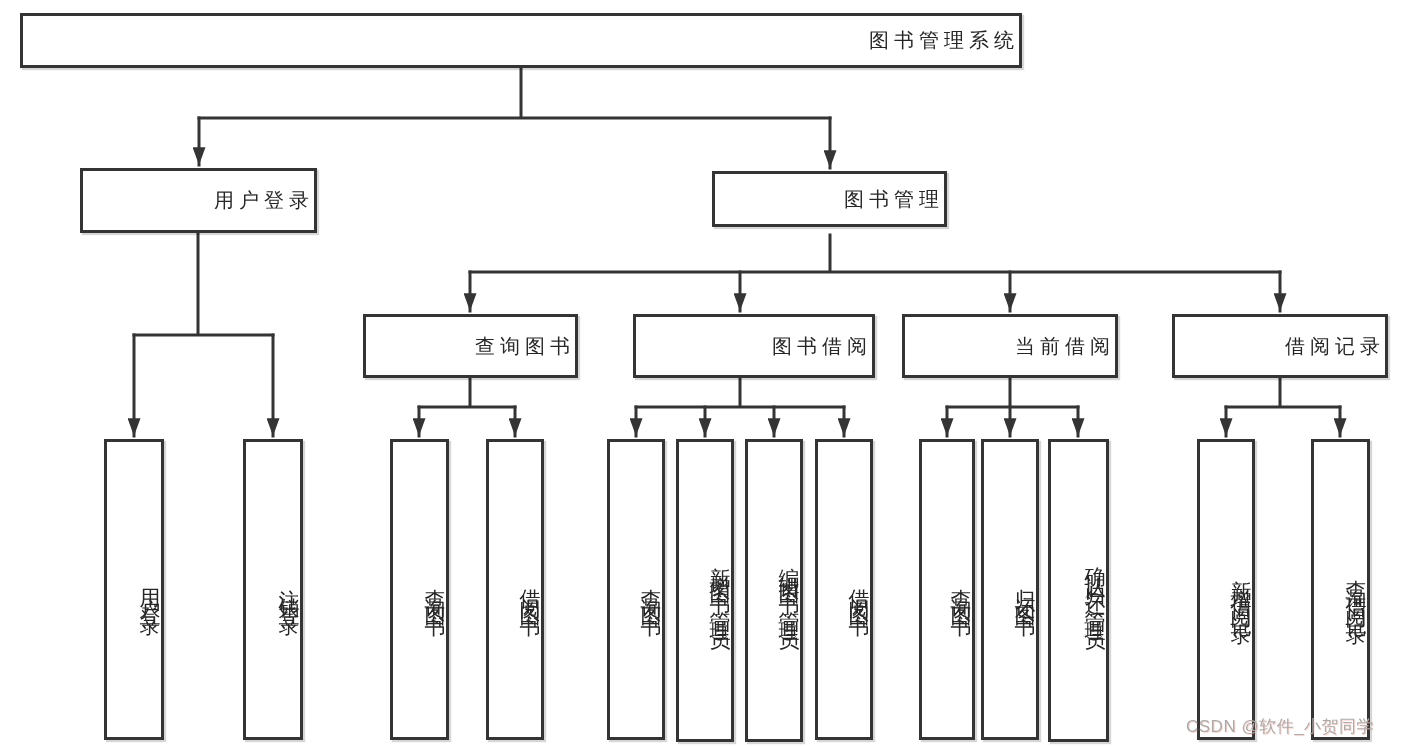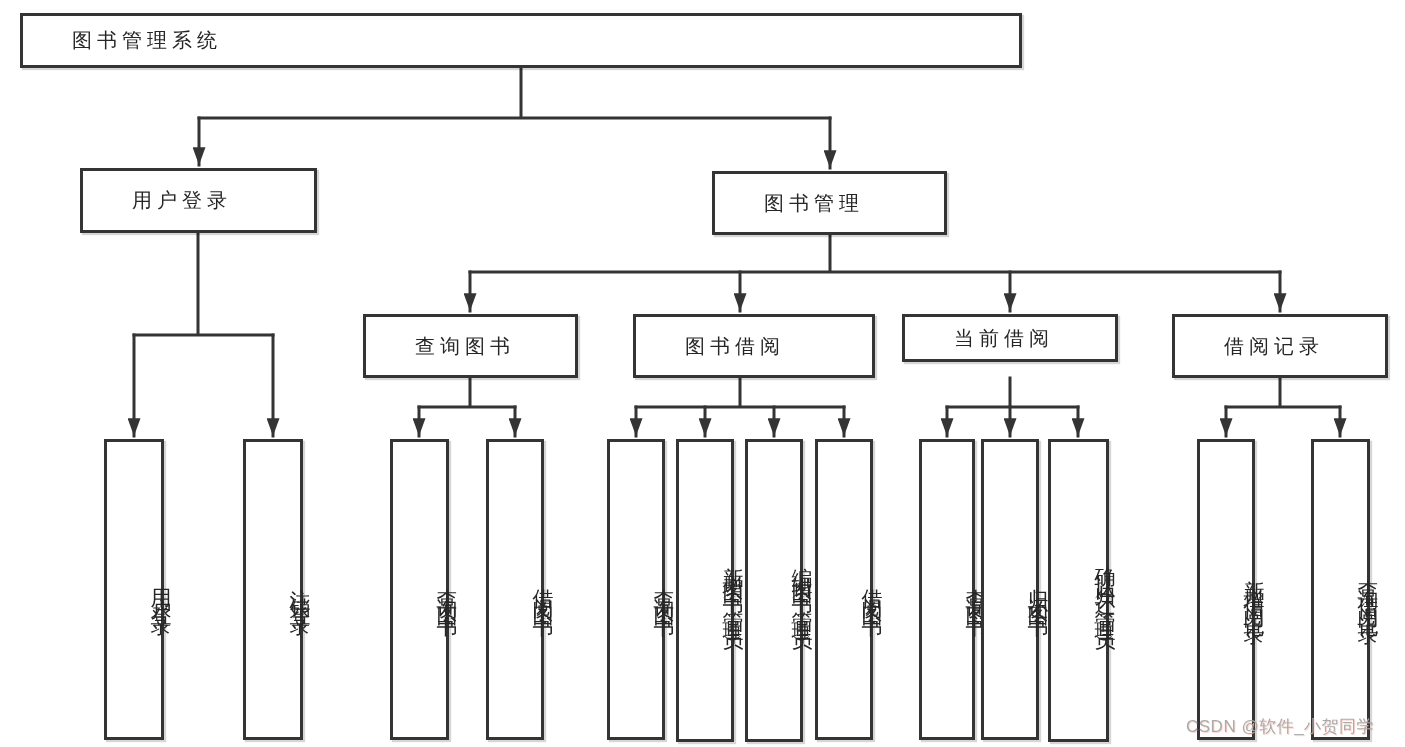--- a/index.html
+++ b/index.html
@@ -12,23 +12,22 @@
   html,body{margin:0;padding:0;background:var(--page-background,#fff);}
   body{font-family:"Liberation Sans","DejaVu Sans",sans-serif;color:var(--text,#262626);}
   .page{position:relative;width:1405px;height:747px;background:var(--page-background,#fff);overflow:hidden;}
   svg.connectors{position:absolute;left:0;top:0;z-index:0;}
   .cl{stroke:var(--line,#343434);stroke-width:3;fill:none;stroke-linecap:square;}
   .arrowfill{fill:var(--line,#343434);}
   .node{
     position:absolute;box-sizing:border-box;z-index:1;
     background:var(--box-background,#fff);
     border:3px solid var(--line,#343434);
-    display:flex;align-items:center;justify-content:flex-start;
+    display:flex;align-items:center;justify-content:flex-end;
     box-shadow:2px 2px 1px rgba(0,0,0,0.16);
-    padding-left:44px;
   }
   .hnode{font-size:20px;letter-spacing:5px;text-indent:5px;white-space:nowrap;}
   .leaf span{
     writing-mode:vertical-rl;text-orientation:mixed;
     font-size:21px;letter-spacing:9px;line-height:1;white-space:nowrap;
   }
   .watermark{
     position:absolute;z-index:3;left:1186px;top:715px;
     font-size:17px;letter-spacing:0.5px;color:var(--watermark,#ababab);
     text-shadow:1px 1px 0 rgba(252,85,49,0.22);white-space:nowrap;
@@ -84,31 +83,31 @@
     </g>
   </svg>
 
   <div class="node hnode" style="left:20px;top:13px;width:1002px;height:55px;">
     <span>图书管理系统</span>
   </div>
 
   <div class="node hnode" style="left:80px;top:168px;width:237px;height:65px;">
     <span>用户登录</span>
   </div>
-  <div class="node hnode" style="left:712px;top:171px;width:235px;height:64px;">
+  <div class="node hnode" style="left:712px;top:171px;width:235px;height:56px;">
     <span>图书管理</span>
   </div>
 
   <div class="node hnode" style="left:363px;top:314px;width:215px;height:64px;">
     <span>查询图书</span>
   </div>
   <div class="node hnode" style="left:633px;top:314px;width:242px;height:64px;">
     <span>图书借阅</span>
   </div>
-  <div class="node hnode" style="left:902px;top:314px;width:216px;height:48px;">
+  <div class="node hnode" style="left:902px;top:314px;width:216px;height:64px;">
     <span>当前借阅</span>
   </div>
   <div class="node hnode" style="left:1172px;top:314px;width:216px;height:64px;">
     <span>借阅记录</span>
   </div>
 
   <div class="node leaf" style="left:104px;top:439px;width:60px;height:301px;">
     <span>用户登录</span>
   </div>
   <div class="node leaf" style="left:243px;top:439px;width:60px;height:301px;">

